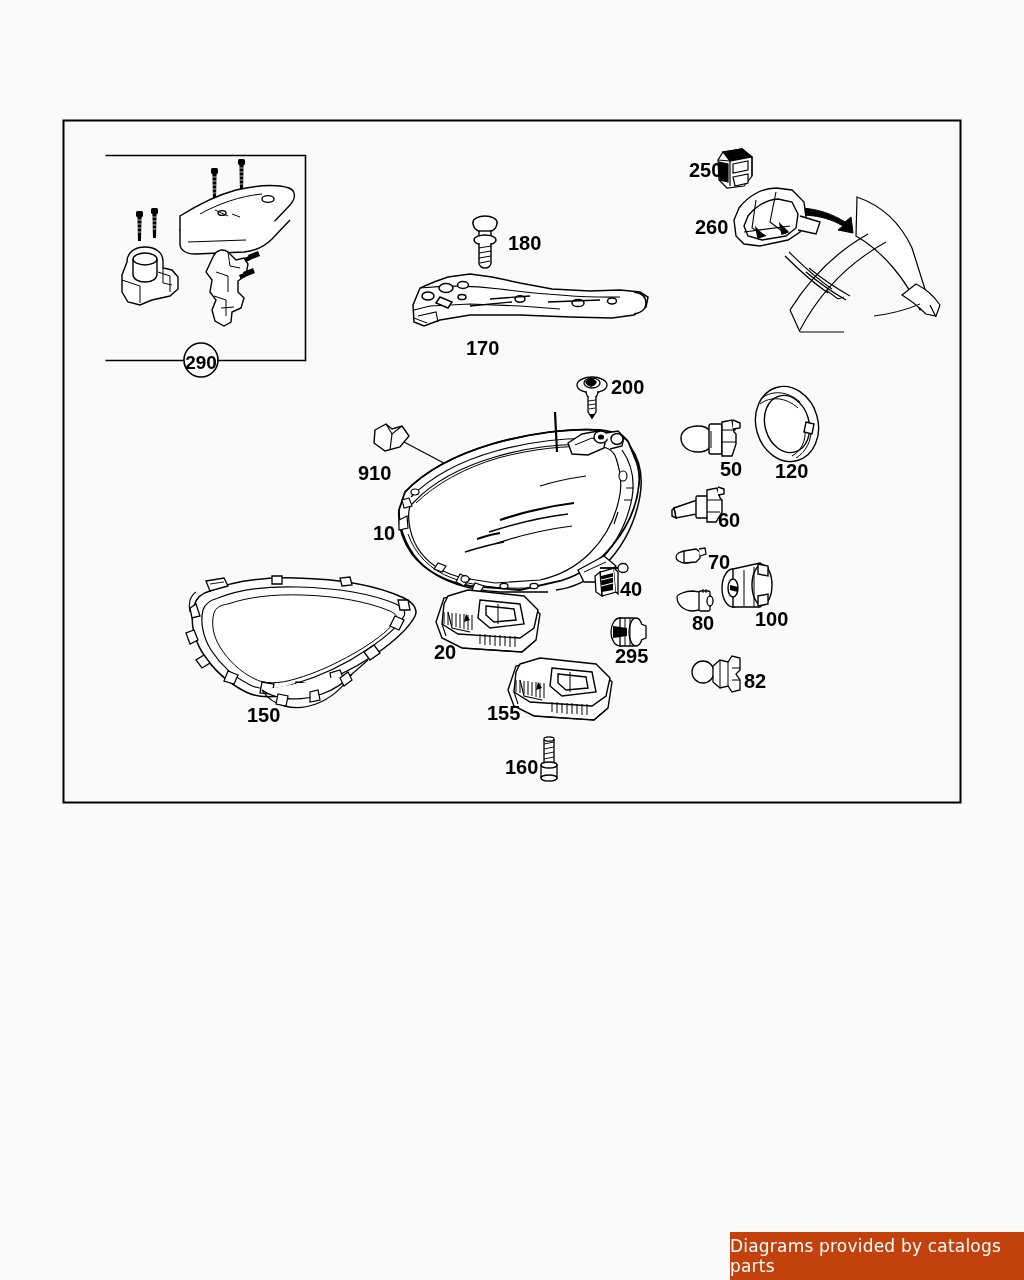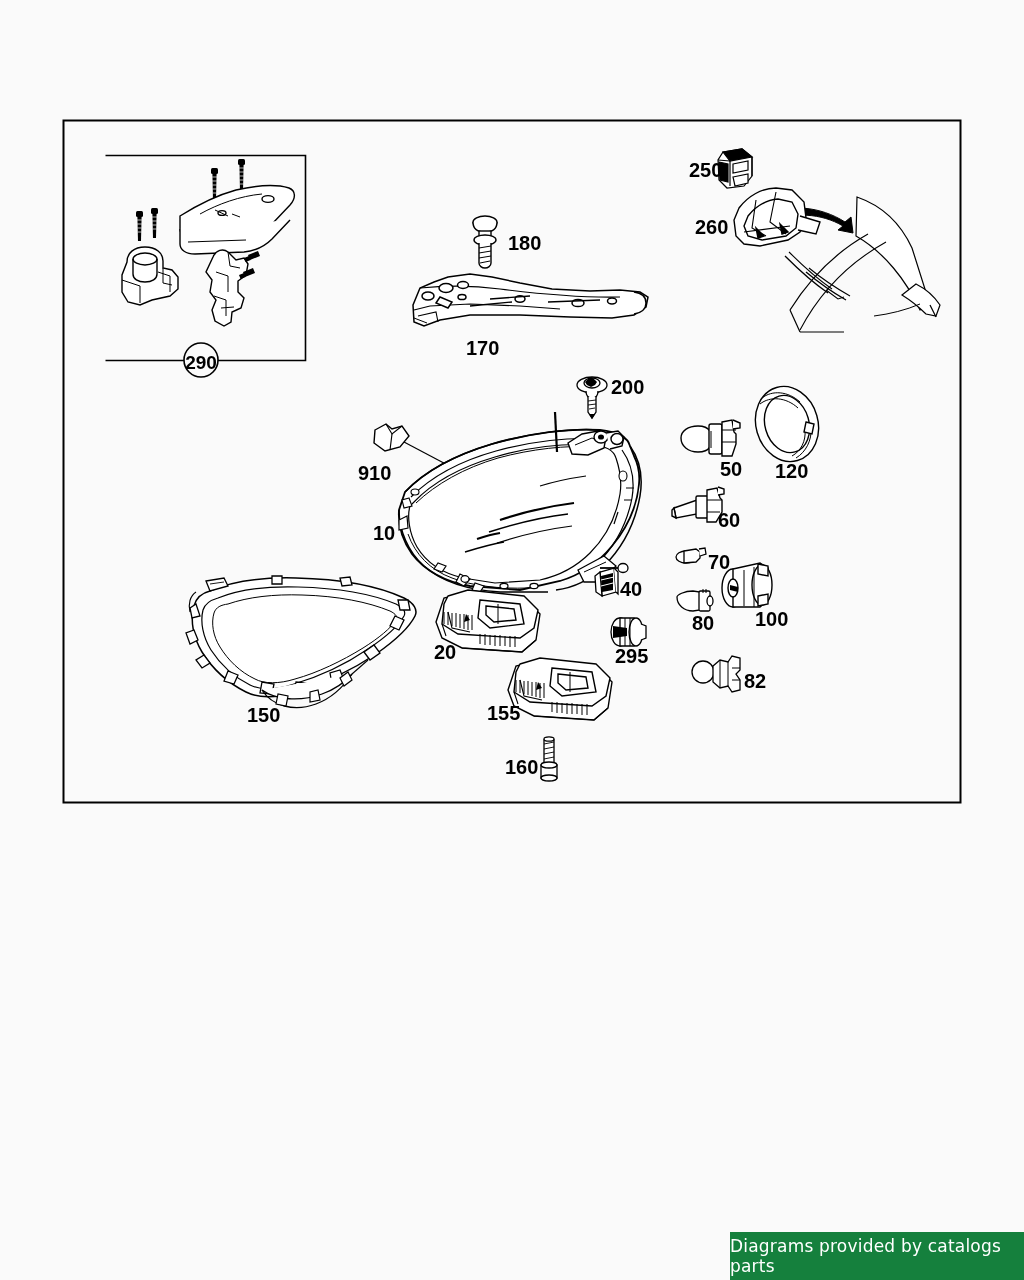--- a/index.html
+++ b/index.html
@@ -25,21 +25,21 @@
     left: 0; top: 0;
     width: 1024px;
     height: 1280px;
   }
   .wm {
     position: absolute;
     right: 0;
     bottom: 0;
     width: 294px;
     height: 48px;
-    background: #15803d;
+    background: #c2410c;
     color: #ffffff;
     display: flex;
     align-items: center;
     justify-content: center;
     font-size: 17px;
     letter-spacing: 0.2px;
     font-family: "DejaVu Sans", sans-serif;
   }
   text.lbl {
     font-family: "Liberation Sans", sans-serif;

